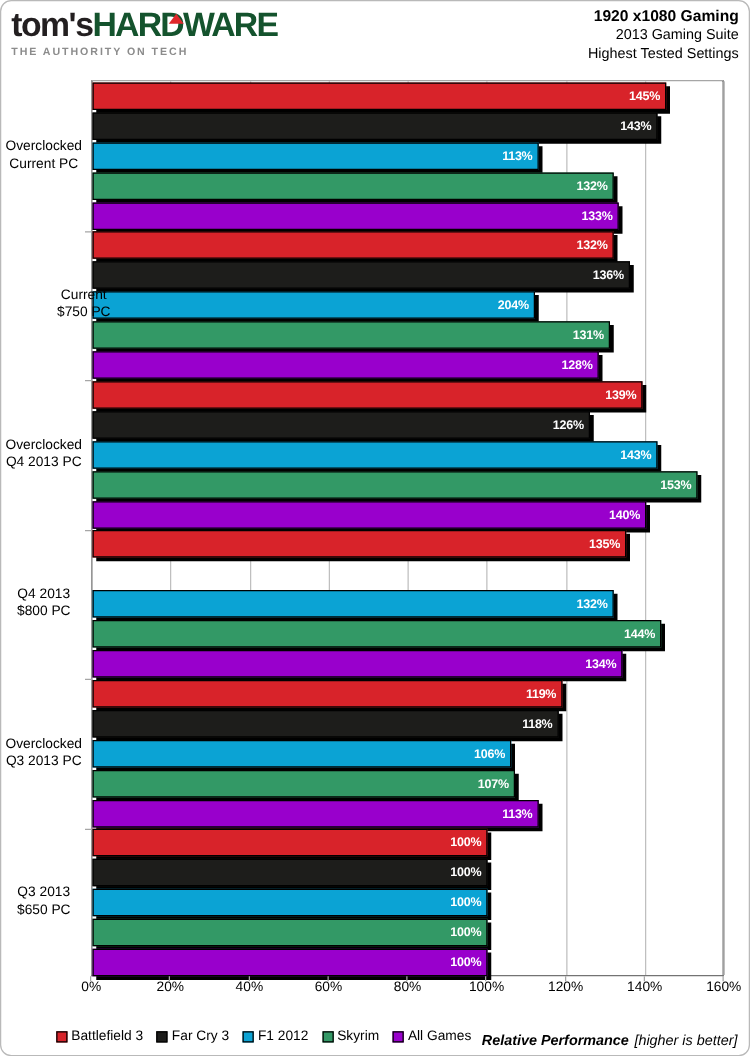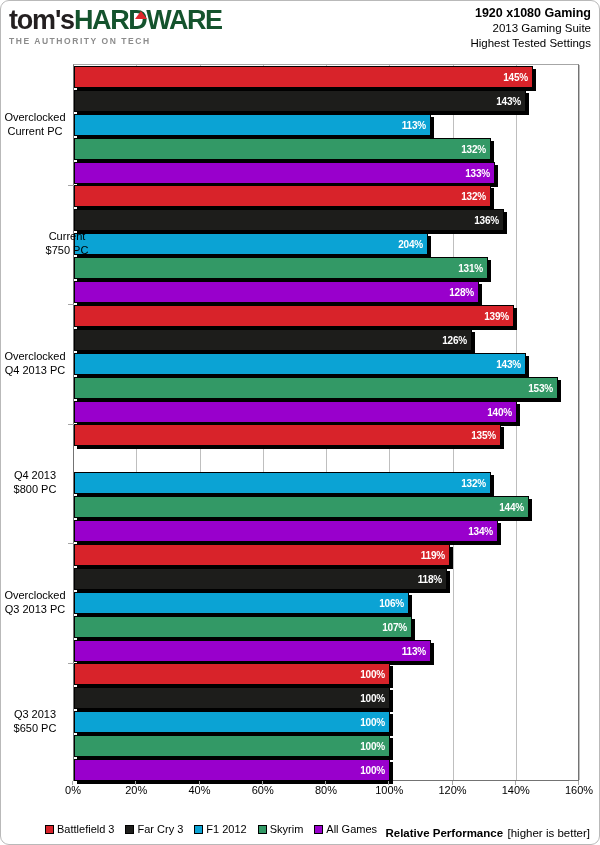--- a/index.html
+++ b/index.html
@@ -45,21 +45,21 @@
   
   .xtick{position:absolute;top:783px;width:60px;text-align:center;font-size:11px;color:#000;}
   .xtickmark{position:absolute;top:780px;width:1px;height:4px;background:#a6a6a6;}
 
   
   #legend{position:absolute;left:8px;top:822px;display:flex;align-items:center;gap:11px;padding-left:36px;}
   .legend-item{display:flex;align-items:center;gap:3px;}
   .legend-swatch{width:9px;height:9px;border:1px solid #000;box-sizing:border-box;}
   .legend-text{font-size:11px;color:#000;white-space:nowrap;}
 
-  #footnote{position:absolute;right:9px;top:822px;white-space:nowrap;}
+  #footnote{position:absolute;right:9px;top:822px;white-space:nowrap;font-style:italic;}
   #footnote .fn-bold{font-size:11.5px;font-weight:bold;color:#000;}
   #footnote .fn-norm{font-size:11.5px;color:#000;}
 </style>
 </head>
 <body>
 
 <div id="page">
 
   <div id="header">
 

